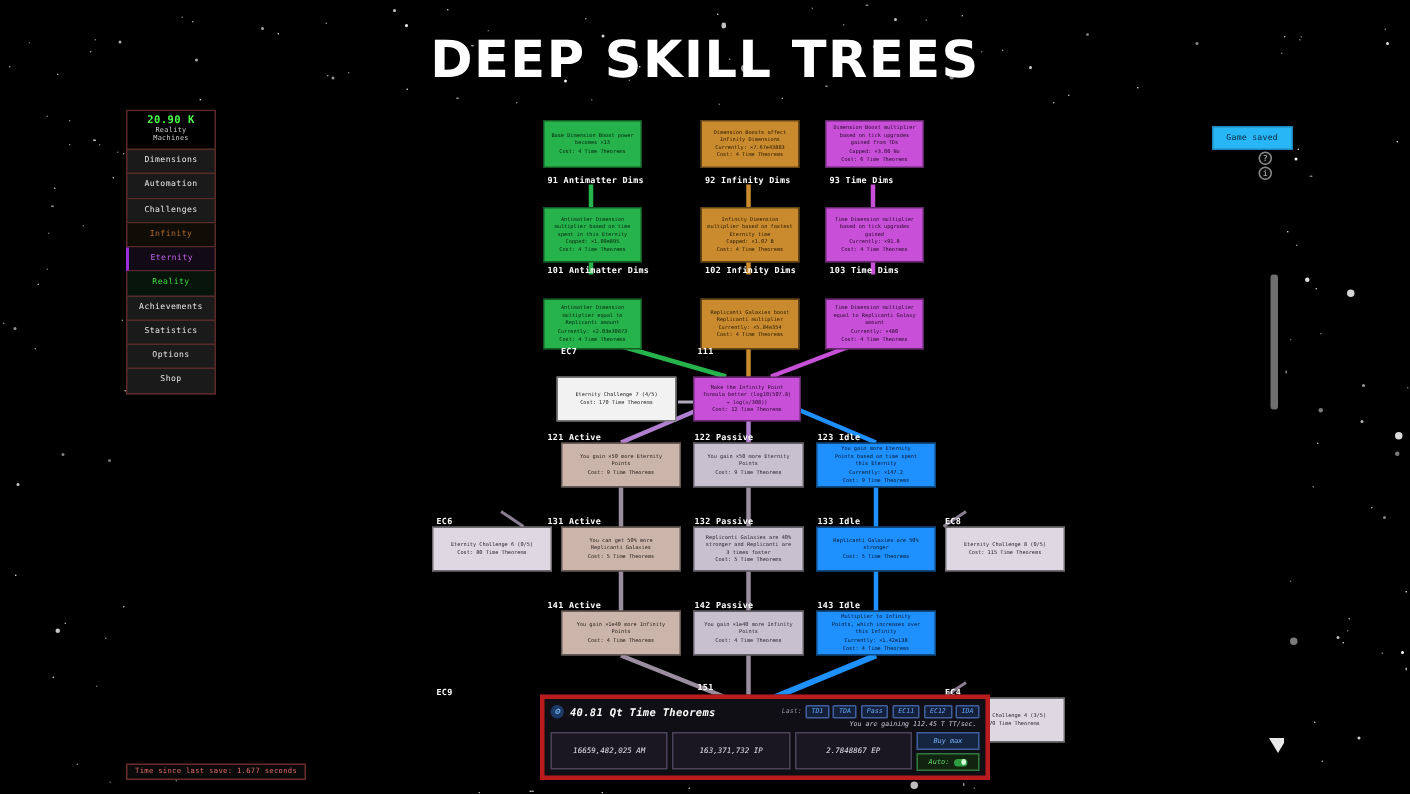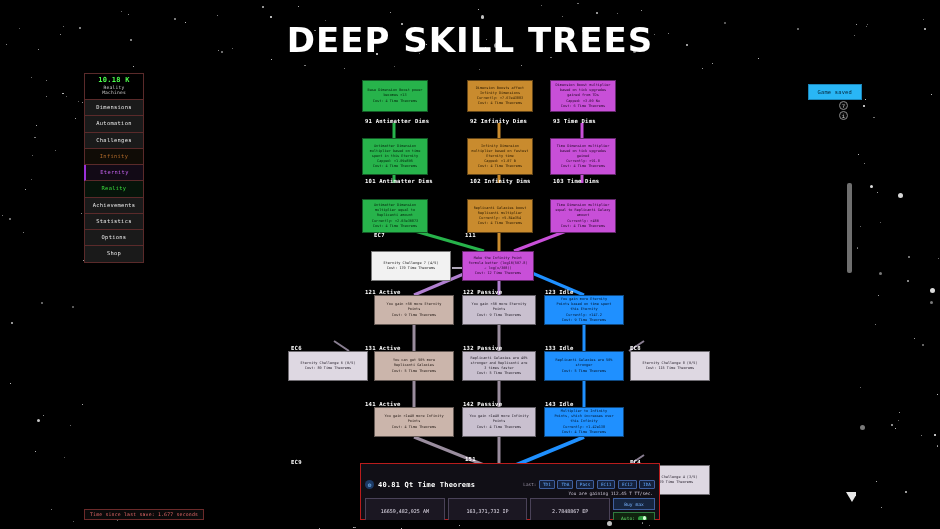--- a/index.html
+++ b/index.html
@@ -71,22 +71,22 @@
   .magenta { background:#c84fd8; color:#270a2b; }
   .white   { background:#f2f2f2; color:#222; }
   .whitedim{ background:#ded8e2; color:#2a2430; }
   .tan     { background:#cbb5ab; color:#241a15; }
   .lilac   { background:#c9c0cf; color:#241f29; }
   .blue    { background:#1f90ff; color:#04172c; }
 
   
   #hud {
     position:absolute; left:276px; top:390px; width:300px; height:57px;
-    background:#110f16; border:1px solid #b91c1c; z-index:8;
-    font-size:5px; padding:15px 4px;
+    background:#110f16; border:3px solid #b91c1c; z-index:8;
+    font-size:5px; padding:3px 4px;font-style:italic;
   }
   #hud .row1 { display:flex; align-items:center; gap:4px; height:11px; }
   .gear {
     width:9px; height:9px; border-radius:50%;
     background:#1c3a66; color:#7fc2ff; font-size:6px;
     display:flex; align-items:center; justify-content:center; cursor:pointer;
   }
   .tt-amount { color:#fff; font-size:7px; font-weight:bold; letter-spacing:.2px; }
   .study-tabs { display:flex; align-items:center; gap:2.5px; margin-left:auto; }
   .lastlbl { color:#9a93a6; font-size:4.4px; }
@@ -315,21 +315,21 @@
     <div class="star" style="left: 880.8px; top: 506.5px; width: 1.2px; height: 1.2px; opacity: 0.79;"></div>
     <div class="star" style="left: 69.6px; top: 424.7px; width: 1.2px; height: 1.2px; opacity: 0.53;"></div>
   </div>
 
 <div id="title">DEEP SKILL TREES</div>
 
 <div id="game">
 
   <div id="sidebar">
     <div class="rm-head">
-      <div class="rm-val">10.18 K</div>
+      <div class="rm-val">20.90 K</div>
       <div class="rm-sub">Reality</div>
       <div class="rm-sub">Machines</div>
     </div>
     <div class="nav-btn">Dimensions</div>
     <div class="nav-btn">Automation</div>
     <div class="nav-btn">Challenges</div>
     <div class="nav-btn infinity">Infinity</div>
     <div class="nav-btn eternity">Eternity</div>
     <div class="nav-btn reality">Reality</div>
     <div class="nav-btn">Achievements</div>

